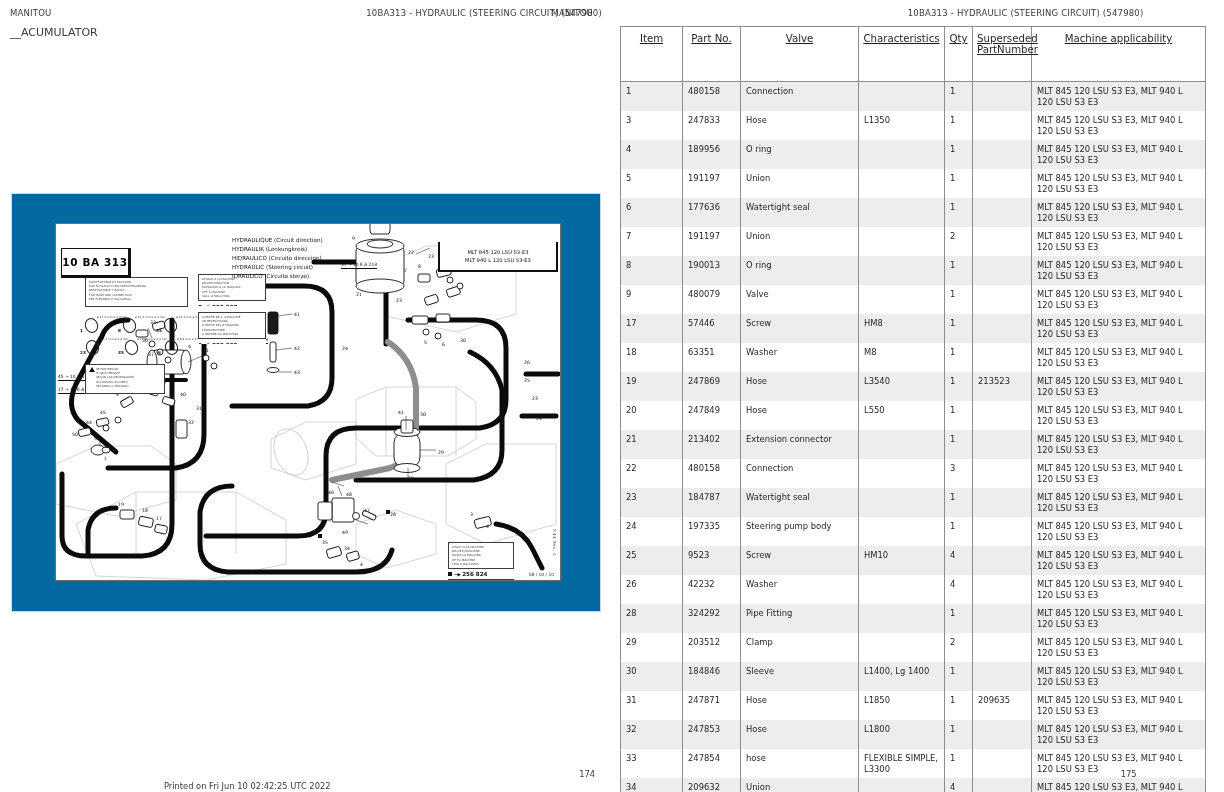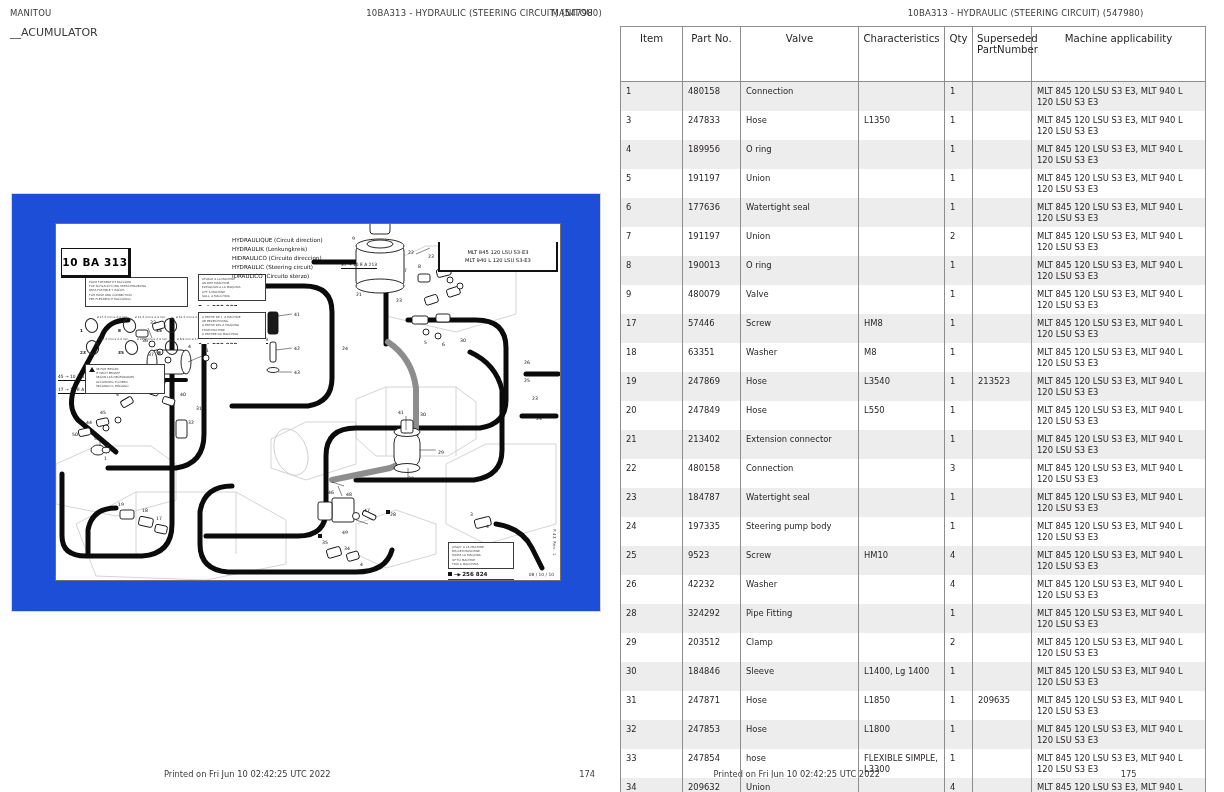--- a/index.html
+++ b/index.html
@@ -63,37 +63,37 @@
     bottom: 9px;
     left: 0;
     width: 612px;
     height: 14px;
     font-size: 8.3px;
     color: #3a3a3a;
   }
   .ftr-printed {
     position: absolute;
     left: 164px;
-    top: 0;
+    top: 12px;
     white-space: nowrap;
   }
   .ftr-page {
     position: absolute;
     right: 17px;
     top: 0;
   }
   
   .diagram-card {
     position: absolute;
     left: 11px;
     top: 193px;
     width: 590px;
     height: 419px;
     border: 1px solid #d6d6d6;
-    background: #1d4ed8;
+    background: #0369a1;
     box-sizing: border-box;
   }
   .diagram-frame {
     position: absolute;
     left: 43px;
     top: 29px;
     width: 506px;
     height: 358px;
     border: 1px solid #6f6f6f;
     box-sizing: border-box;
@@ -267,20 +267,21 @@
   table.parts th {
     border: 1px solid #8d8d8d;
     font-weight: normal;
     font-size: 10.2px;
     color: #231f20;
     height: 48px;
     vertical-align: top;
     padding: 6px 4px 0 4px;
     background: #fff;
     text-align: center;
+    text-decoration: underline;
   }
   table.parts td {
     border-left: 1px solid #8d8d8d;
     border-right: 1px solid #8d8d8d;
     padding: 4px 5px;
     vertical-align: top;
     color: #231f20;
     font-size: 8.4px;
     line-height: 1.25;
     height: 18px;

